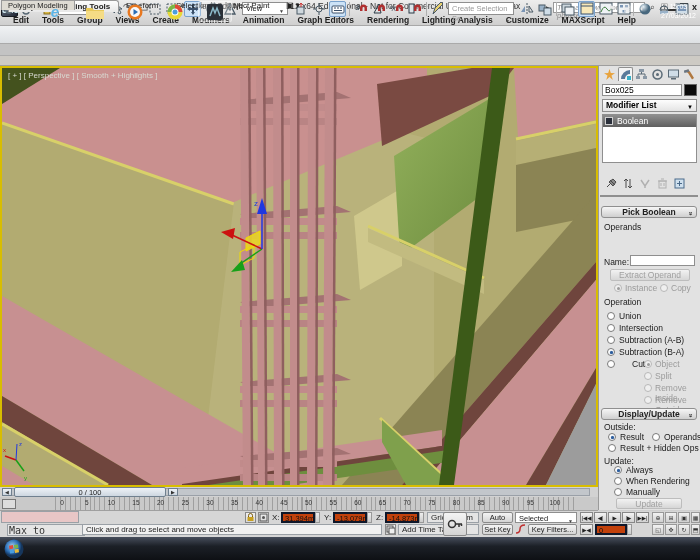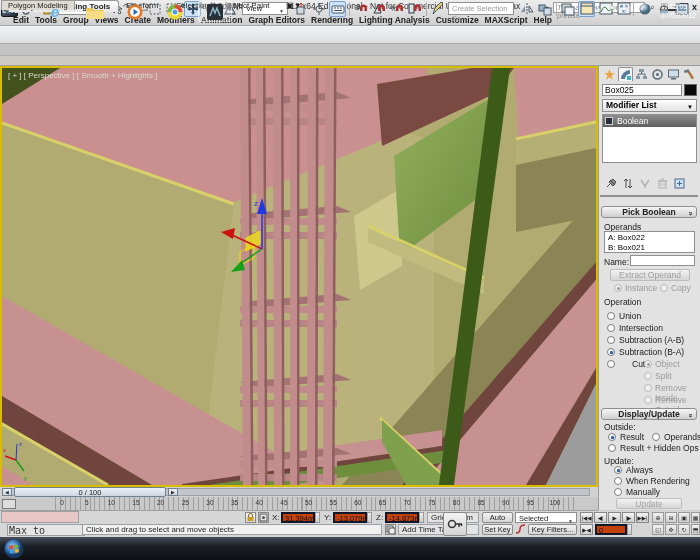--- a/index.html
+++ b/index.html
@@ -10,21 +10,21 @@
 #applogo-arrow{left:19px;top:7px;font-size:6px;color:#444}
 .qat{top:2px;height:11px;font-size:9px;color:#555;line-height:11px}
 #title-text{left:0;top:1px;width:700px;text-align:center;font-size:8.5px;color:#333}
 #search-arrow{left:546px;top:4px;font-size:6px;color:#333}
 #searchbox{left:553px;top:2px;width:92px;height:11px;background:#fff;border:1px solid #9a9a9a;font-style:italic;color:#8a8a8a;font-size:7.5px;padding:1px 3px;line-height:8px}
 .hdricon{top:2px;font-size:9px;color:#3a3a3a}
 #win-min{left:668px;top:3px;width:8px;height:8px;border-bottom:2px solid #333}
 #win-restore{left:680px;top:3px;width:8px;height:8px;border:1px solid #333}
 #win-close{left:692px;top:2px;font-size:9px;color:#222;font-weight:bold}
 
-#menubar{left:13px;top:15px;height:11px;display:flex;gap:6px}
+#menubar{left:13px;top:15px;height:11px;display:flex;gap:13px}
 .menu-item{font-size:8.5px;font-weight:bold;color:#222;white-space:nowrap}
 
 #toolbar{left:0;top:26px;width:700px;height:18px;background:linear-gradient(#f0f2f4,#dde0e3);border-bottom:1px solid #aaa}
 .tbtn{position:absolute;top:1px;width:17px;height:16px;border-radius:2px;display:flex;align-items:center;justify-content:center}
 .tbtn.hl{background:#cde3f7;border:1px solid #7aa2cc}
 .tsep{position:absolute;top:2px;width:1px;height:14px;background:#b0b0b0}
 .tdrop{position:absolute;top:2px;height:13px;background:#fff;border:1px solid #8f8f8f;font-size:7.5px;color:#222;padding:1px 3px;line-height:10px}
 .tdrop .da{float:right;font-size:5px;color:#444;margin-top:2px}
 
 #ribbonrow{left:0;top:44px;width:700px;height:12px;background:#c3c3c3;border-bottom:1px solid #adadad}
@@ -471,24 +471,20 @@
         <path d="M1 3 H10 M4 1 H7 M4 5 V8 M7 5 V8" stroke="#b0b0b0"></path>
       </svg>
     <svg width="11" height="11">
         <rect x="1" y="1" width="9" height="9" fill="#cfe0ee" stroke="#4a6a8a"></rect>
         <path d="M3 5.5 H8 M5.5 3 V8" stroke="#4a6a8a"></path>
       </svg>
   </div>
   <div class="abs" id="cp-divider"></div>
   <div class="rollhdr" style="top:206px"><span>Pick Boolean</span><span class="rollchev">«</span></div>
   <div class="cplabel" style="left:604px;top:222px">Operands</div>
-  <div class="abs" id="cp-operands">
-    <div>A: Box022</div>
-    <div>B: Box021</div>
-  </div>
   <div class="cplabel" style="left:604px;top:257px">Name:</div>
   <div class="abs" id="cp-nameinput"></div>
   <div class="cpbtn dis" style="left:610px;top:269px;width:80px;height:12px;line-height:11px">Extract Operand</div>
   <div class="radio dis dissel" style="left:614px;top:284px"></div>
   <div class="cplabel dis" style="left:625px;top:283px">Instance</div>
   <div class="radio dis" style="left:660px;top:284px"></div>
   <div class="cplabel dis" style="left:671px;top:283px">Copy</div>
 
   <div class="cplabel" style="left:604px;top:297px">Operation</div>
   <div class="radio" style="left:607px;top:312px"></div>

